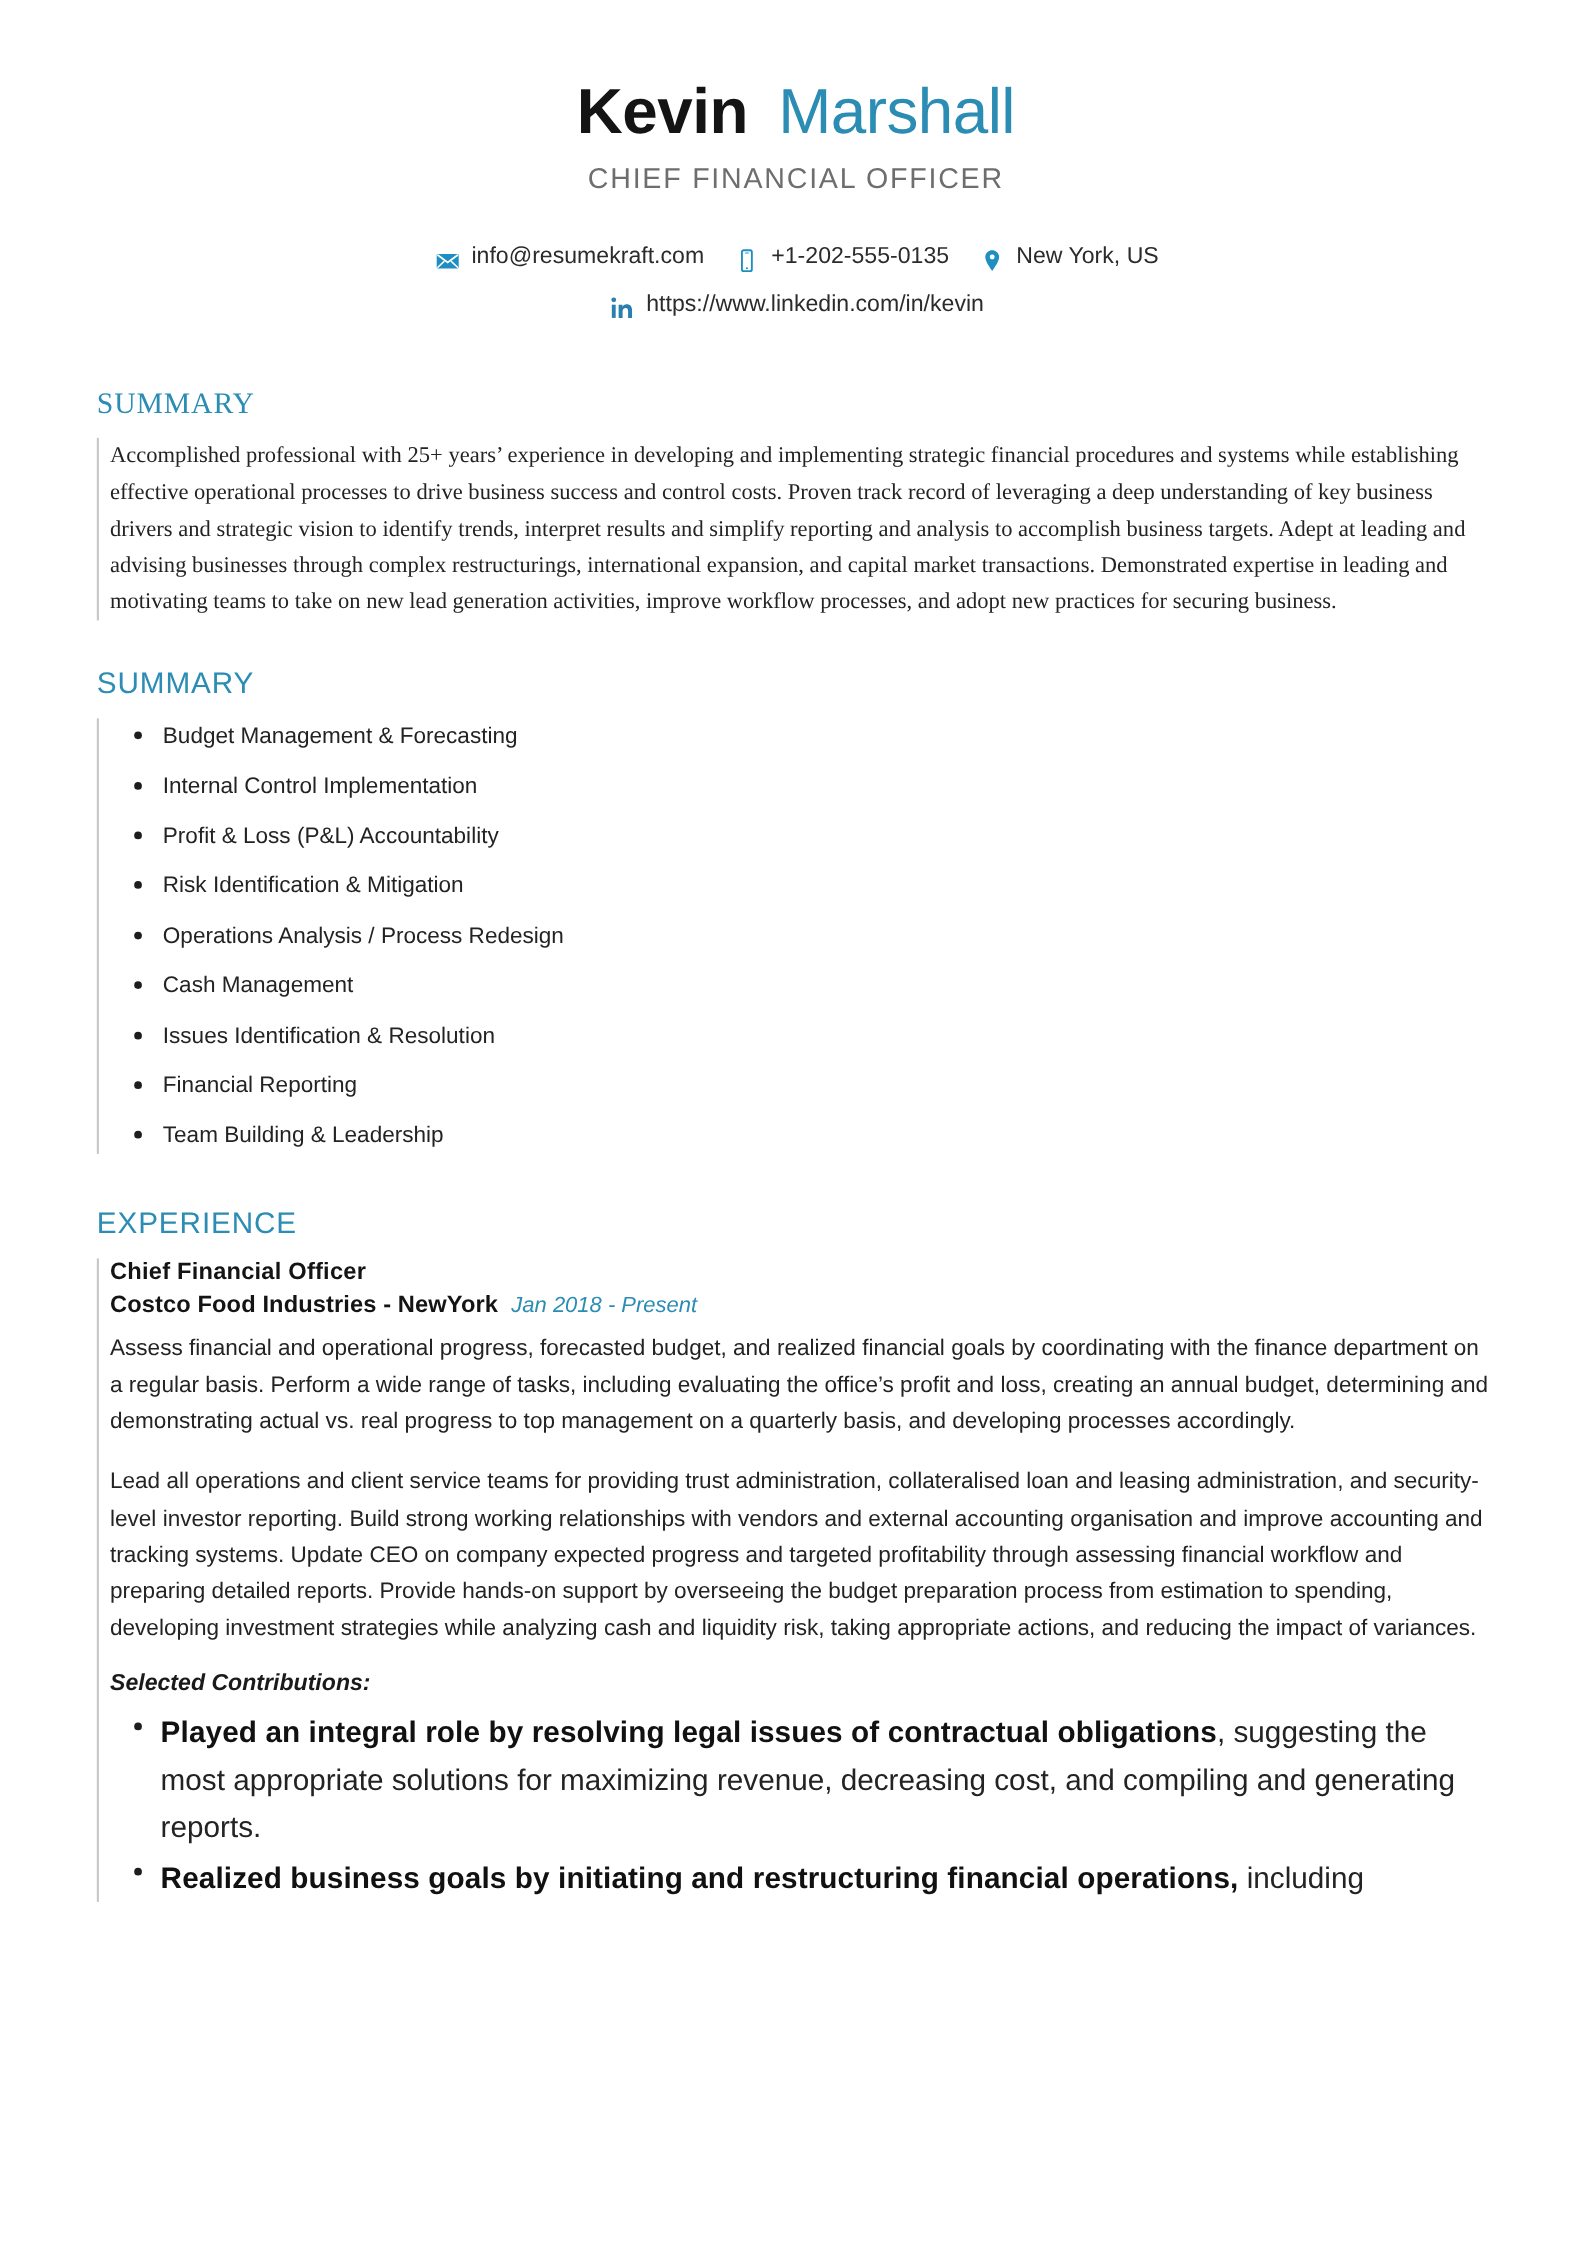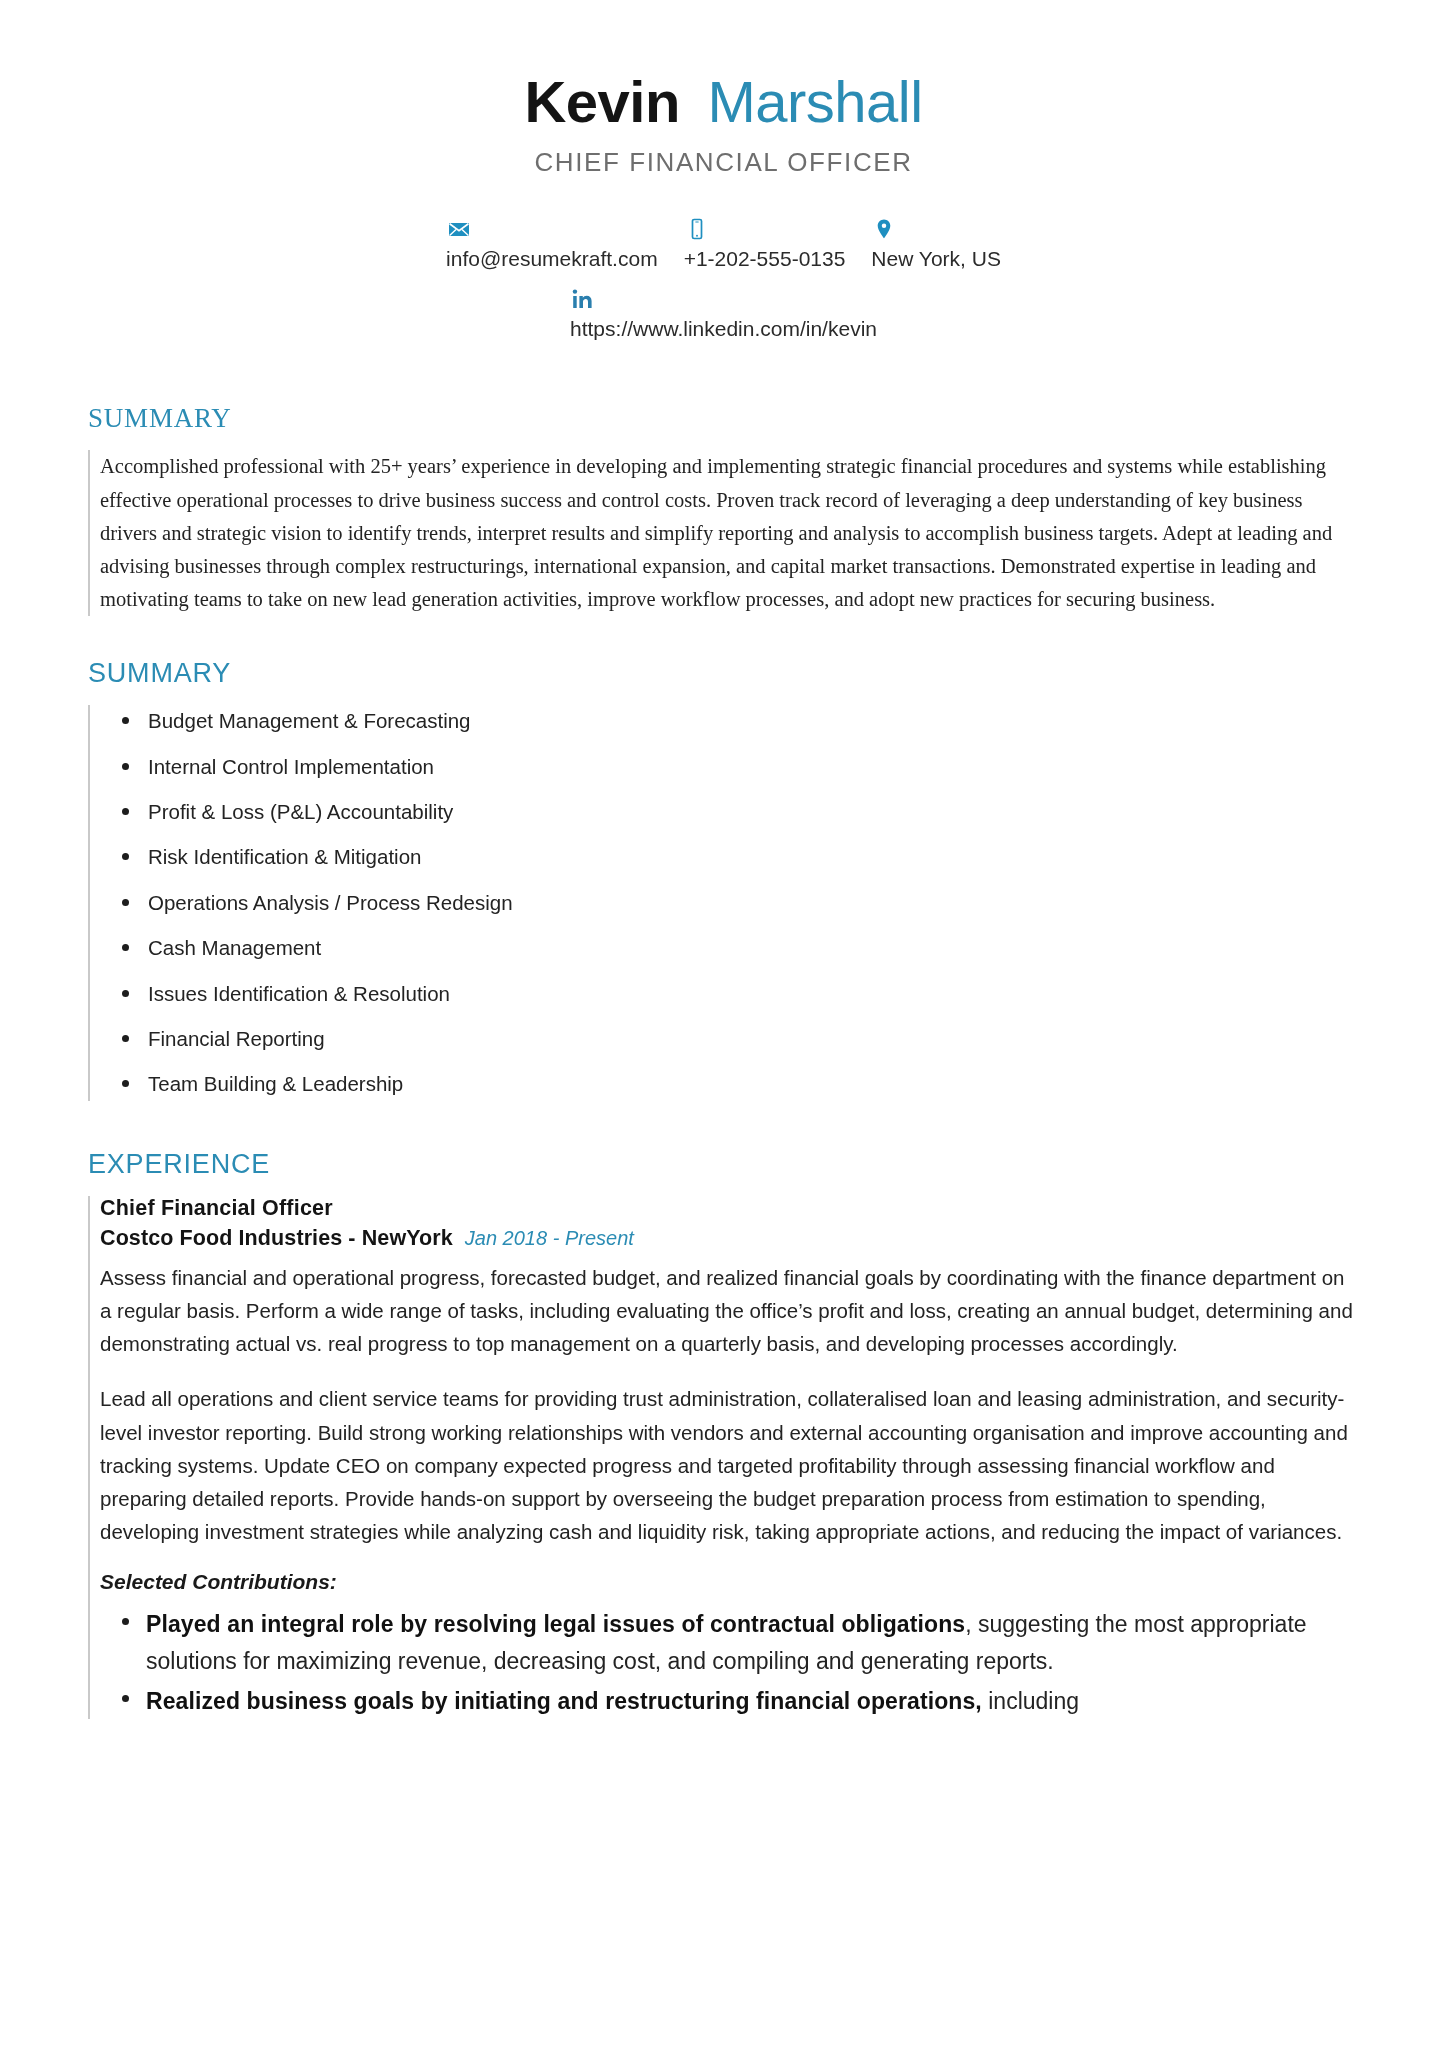--- a/index.html
+++ b/index.html
@@ -54,24 +54,23 @@
     align-items: center;
     flex-wrap: wrap;
     gap: 0px;
     font-size: 21px;
     color: #2b2b2b;
     line-height: 1.6;
   }
   .contact-row + .contact-row { margin-top: 10px; }
   .contact-item {
     display: inline-flex;
-    align-items: flex-start;
+    align-items: flex-end;
     margin: 0 13px;
     white-space: nowrap;
-    flex-direction: column;
   }
   .contact-item .ico {
     display: inline-flex;
     align-items: center;
     justify-content: center;
     width: 26px;
     height: 26px;
     margin-right: 9px;
     flex: none;
   }
@@ -163,21 +162,21 @@
     font-style: italic;
     color: #1a1a1a;
   }
   ul.contrib-list {
     list-style: none;
     margin: 0;
     padding: 0;
   }
   ul.contrib-list li {
     position: relative;
-    font-size: 23px;
+    font-size: 27px;
     line-height: 1.58;
     color: #232323;
     padding-left: 46px;
     margin-bottom: 4px;
   }
   ul.contrib-list li::before {
     content: "";
     position: absolute;
     left: 22px;
     top: 12px;

